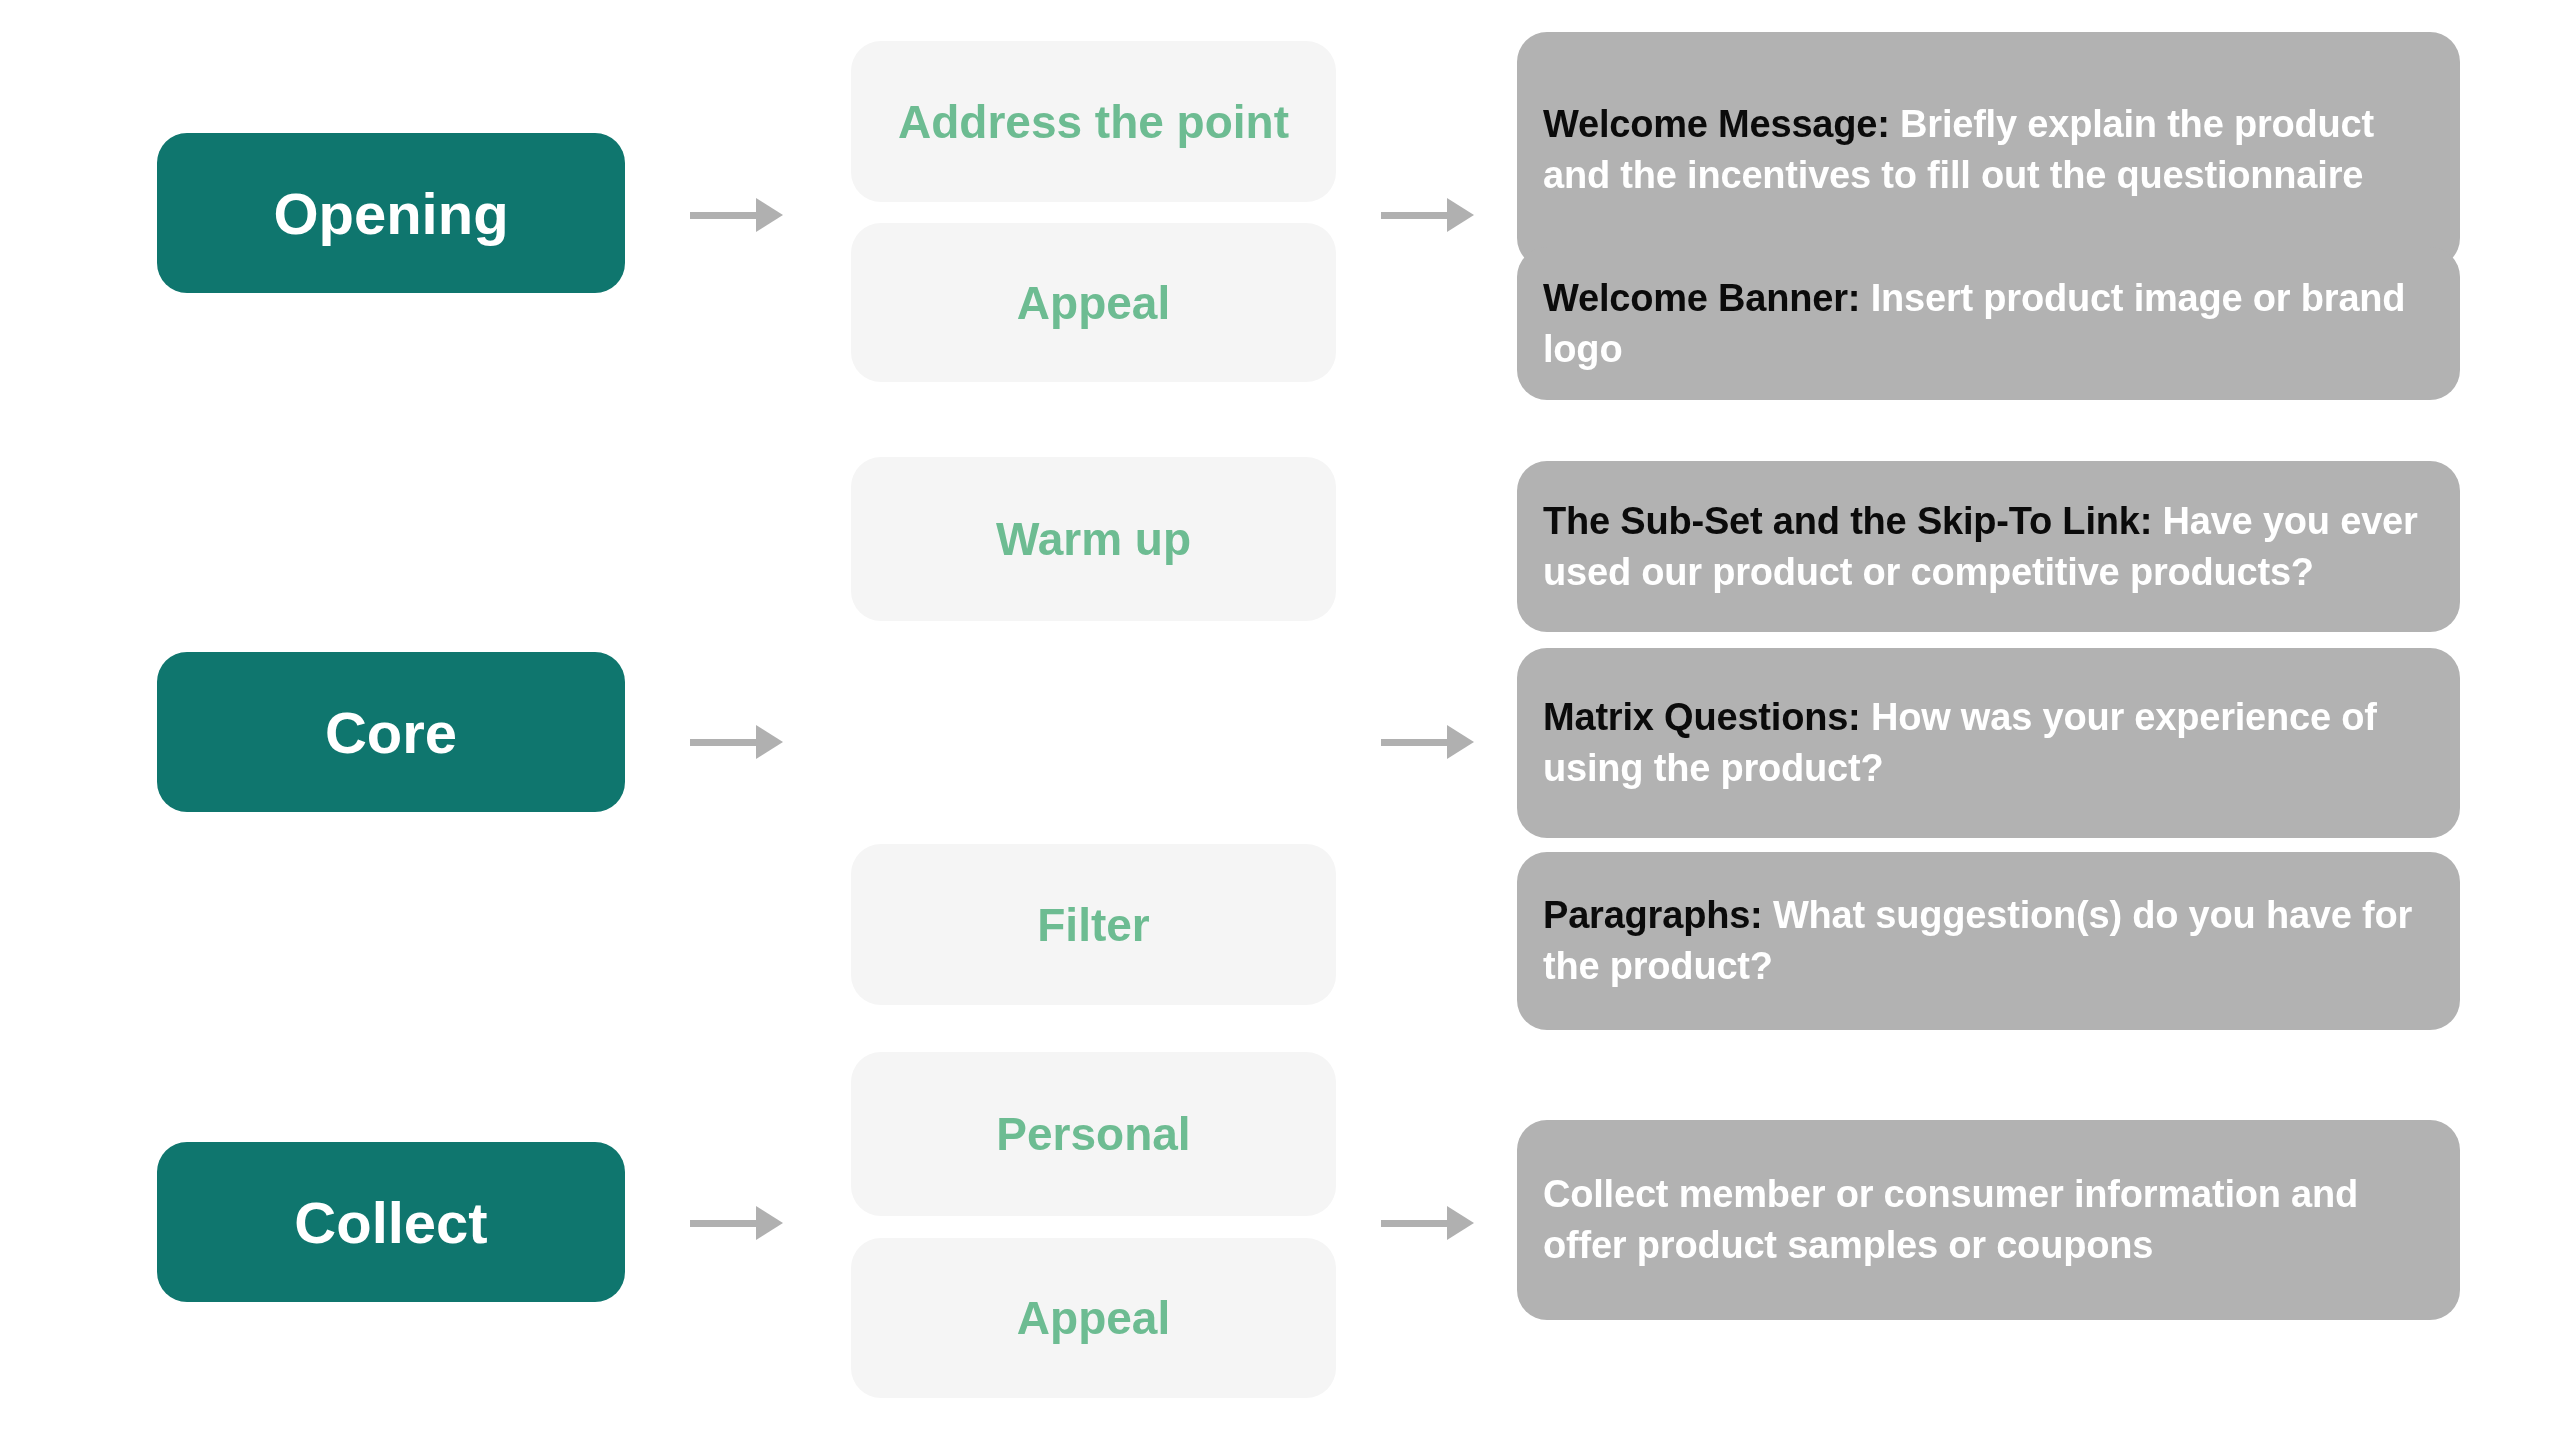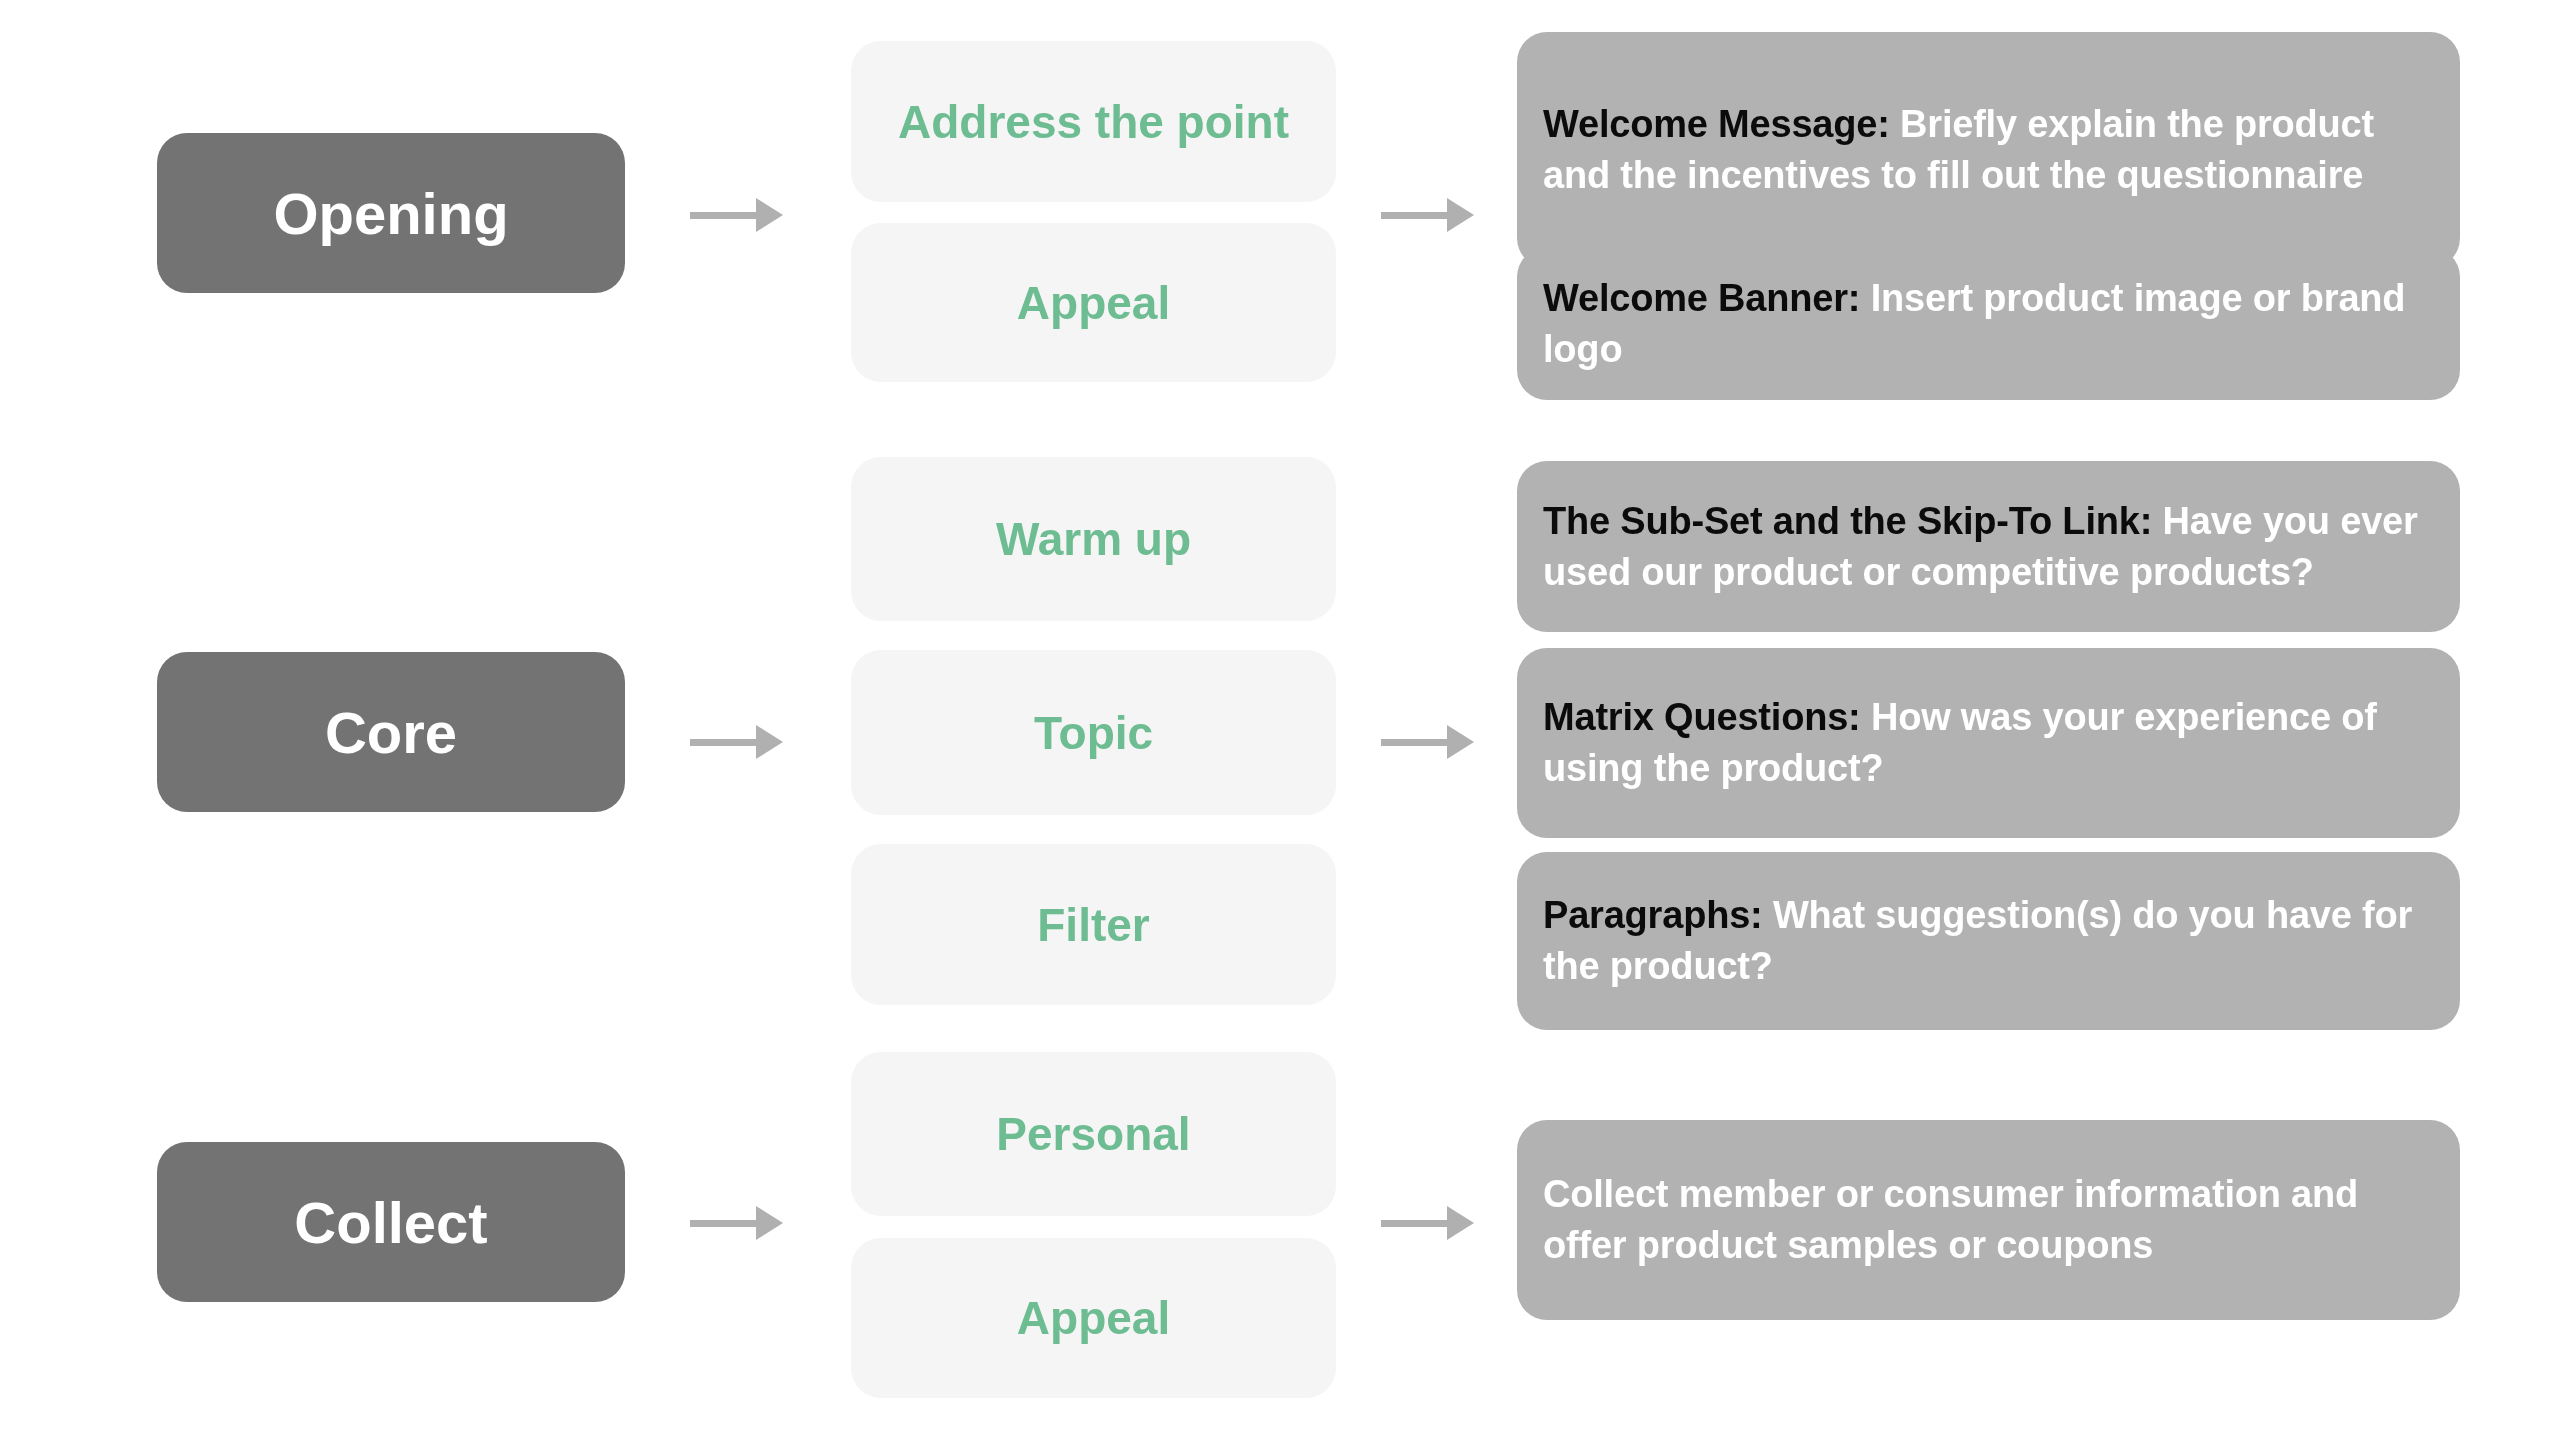--- a/index.html
+++ b/index.html
@@ -3,21 +3,21 @@
 <meta charset="utf-8">
 <style>
   html,body{margin:0;padding:0;background:#ffffff;}
   .canvas{
     position:relative;width:2560px;height:1440px;background:#ffffff;overflow:hidden;
     font-family:"Liberation Sans","DejaVu Sans",sans-serif;
   }
   .box{position:absolute;display:flex;align-items:center;justify-content:center;
        border-radius:30px;box-sizing:border-box;text-align:left;}
   
-  .stage{left:157px;width:468px;height:160px;background:#737373;}
+  .stage{left:157px;width:468px;height:160px;background:#0f766e;}
   .stage-label{color:#ffffff;font-size:58px;font-weight:700;}
   .L0{top:133px;} .L1{top:652px;} .L2{top:1142px;}
   
   .step{left:851px;width:485px;background:#f5f5f5;}
   .step-label{color:#6dbc92;font-size:46px;font-weight:700;}
   .M0{top:41px;height:161px;}
   .M1{top:223px;height:159px;}
   .M2{top:457px;height:164px;}
   .M3{top:650px;height:165px;}
   .M4{top:844px;height:161px;}
@@ -58,23 +58,20 @@
   </div>
 
   <div class="box step M0">
     <span class="step-label">Address the point</span>
   </div>
   <div class="box step M1">
     <span class="step-label">Appeal</span>
   </div>
   <div class="box step M2">
     <span class="step-label">Warm up</span>
-  </div>
-  <div class="box step M3">
-    <span class="step-label">Topic</span>
   </div>
   <div class="box step M5">
     <span class="step-label">Personal</span>
   </div>
   <div class="box step M4">
     <span class="step-label">Filter</span>
   </div>
   <div class="box step M6">
     <span class="step-label">Appeal</span>
   </div>

